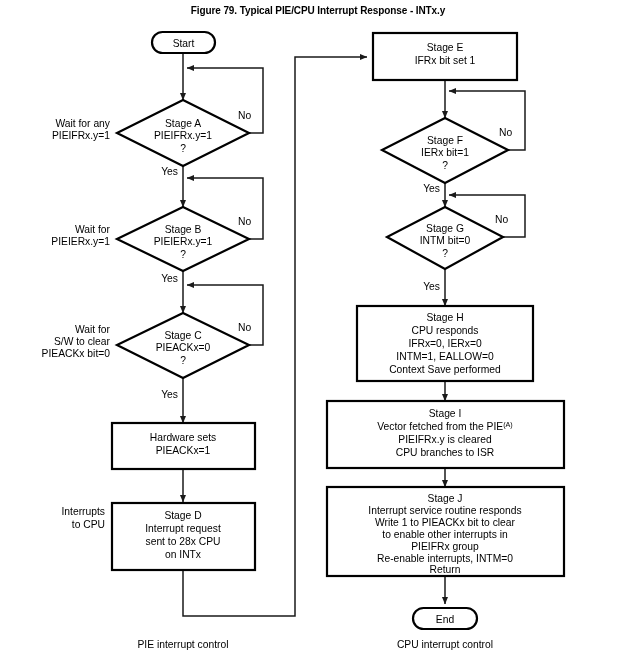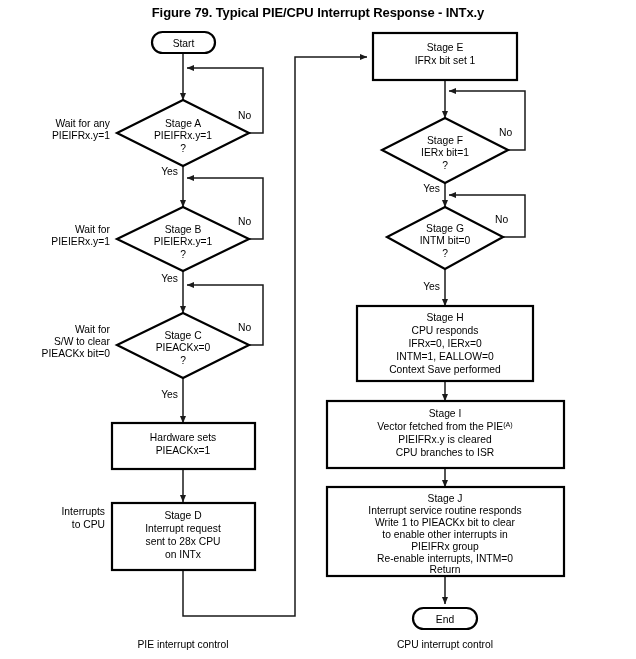--- a/index.html
+++ b/index.html
@@ -20,21 +20,21 @@
     position: relative;
     width: 636px;
     height: 659px;
   }
   .fig-title {
     position: absolute;
     top: 5px;
     left: 0;
     width: 636px;
     text-align: center;
-    font-size: 13px;
+    font-size: 10px;
     font-weight: bold;
     letter-spacing: -0.1px;
   }
   svg.canvas {
     position: absolute;
     top: 0;
     left: 0;
     width: 636px;
     height: 659px;
   }

